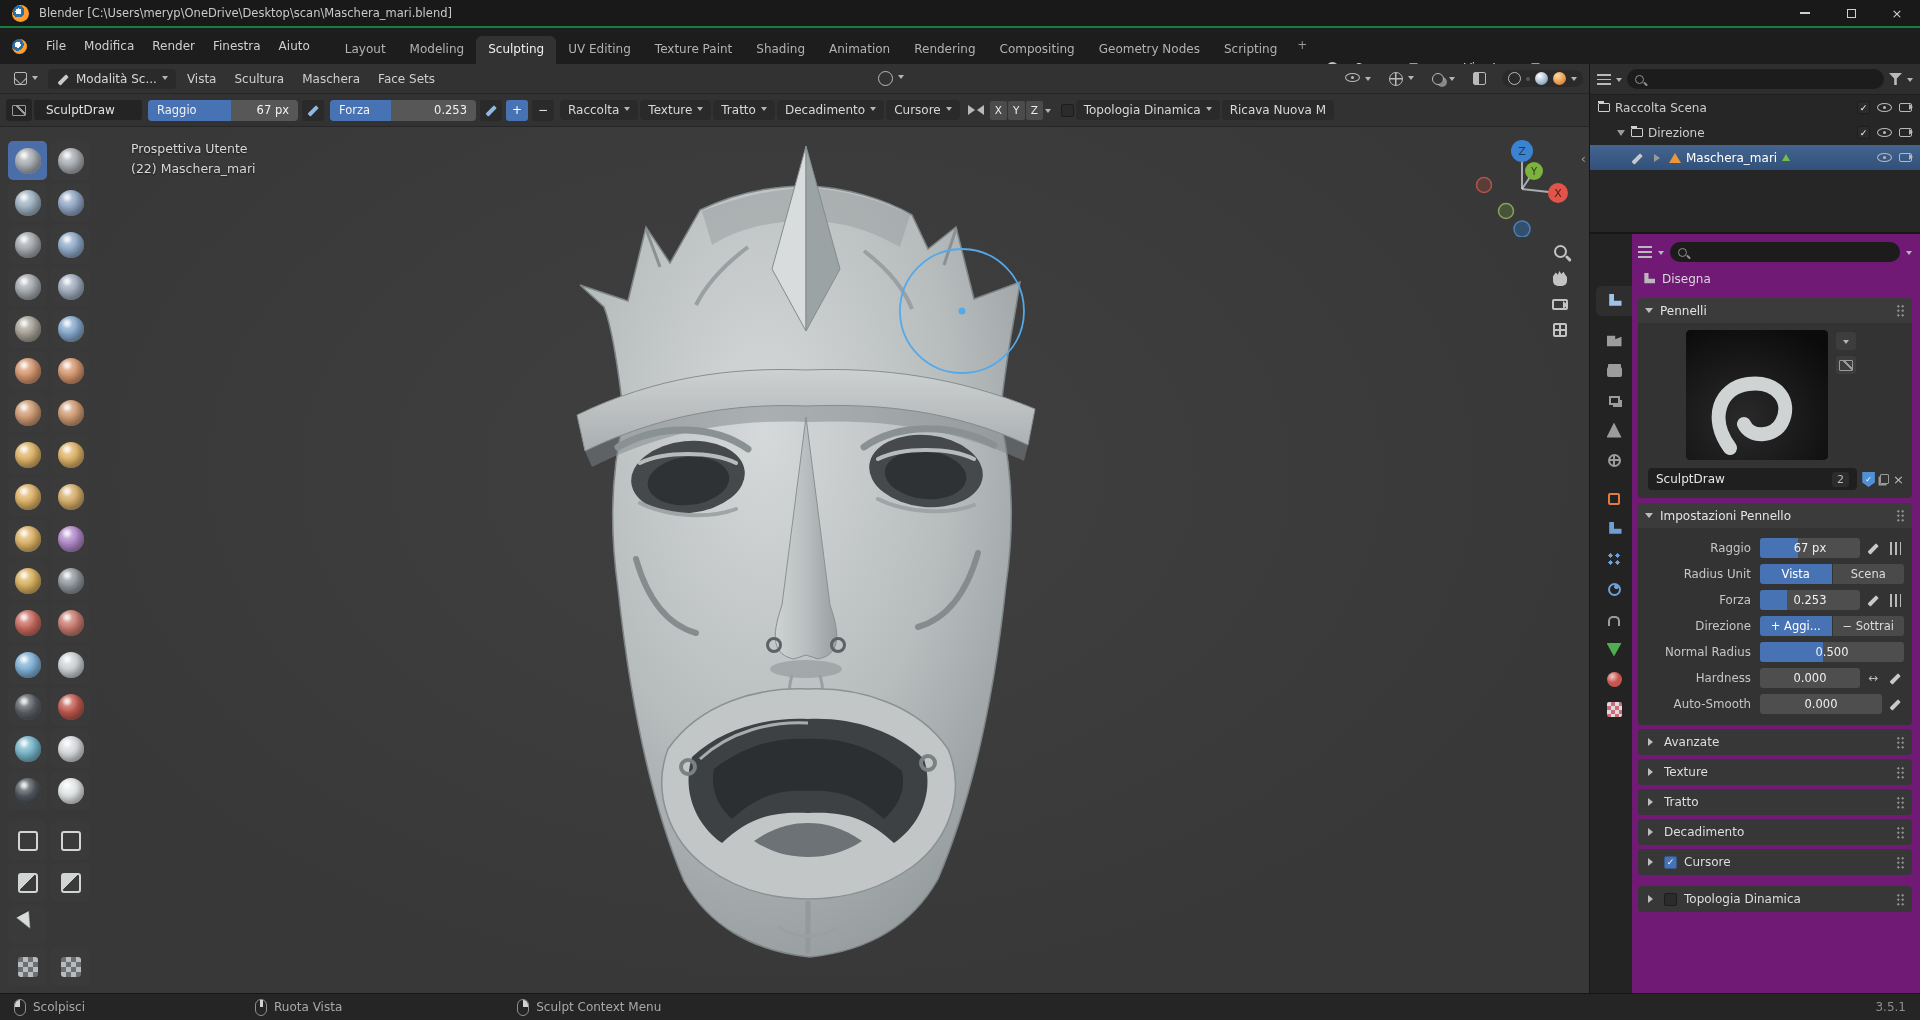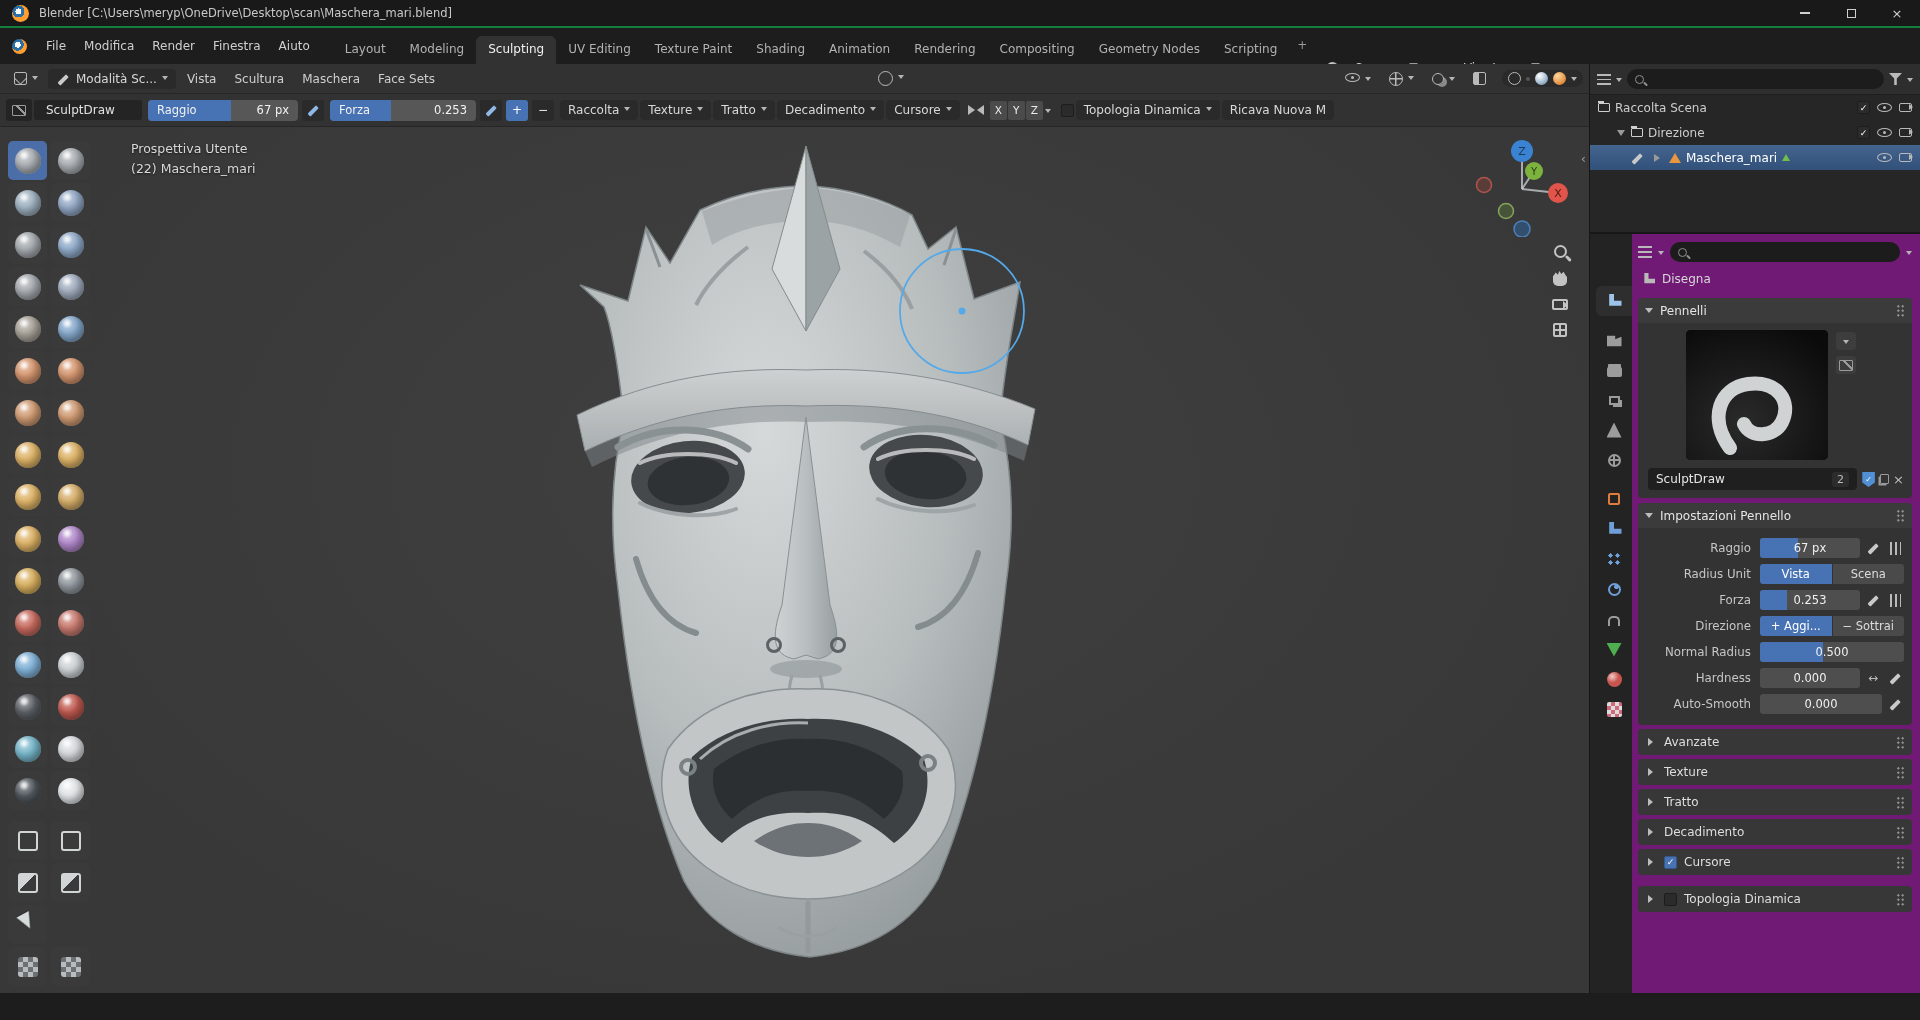--- a/index.html
+++ b/index.html
@@ -842,13 +842,28 @@
               <span class="tri-r"></span>
               <span class="cb"></span>
               <span>Topologia Dinamica</span>
               <span class="dots6"></span>
             </div>
           </div>
       </div>
     </div>
   </div>
 
+  <div class="statusbar" id="statusbar">
+    <div class="sbi" style="margin-left: 14px;">
+        <span class="mouse m-left"></span>
+        <span>Scolpisci</span>
+      </div>
+      <div class="sbi" style="margin-left: 170px;">
+        <span class="mouse m-mid"></span>
+        <span>Ruota Vista</span>
+      </div>
+      <div class="sbi" style="margin-left: 175px;">
+        <span class="mouse m-right"></span>
+        <span>Sculpt Context Menu</span>
+      </div>
+      <span class="version">3.5.1</span>
+  </div>
 </div>
 
 </body></html>

